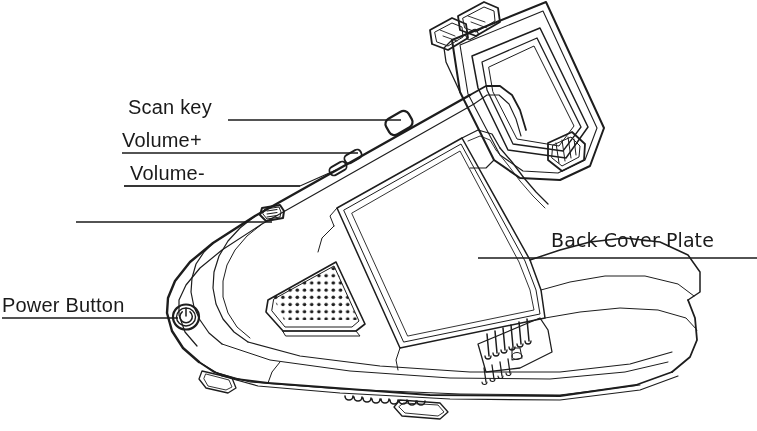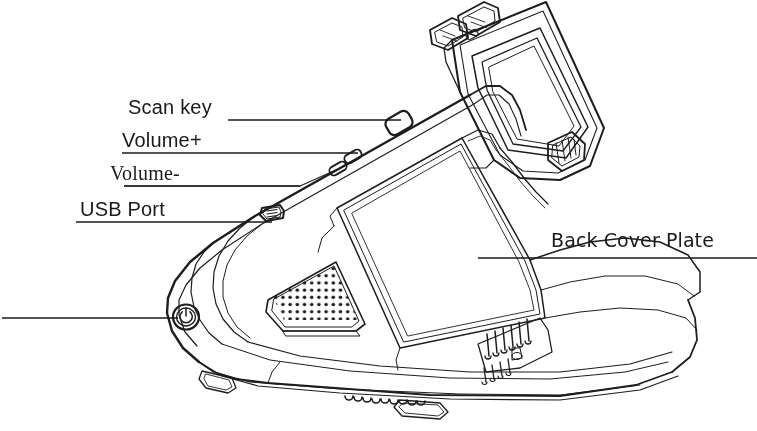--- a/index.html
+++ b/index.html
@@ -36,21 +36,21 @@
     font-size: 20px;
     letter-spacing: 0.2px;
   }
   .label-dejavu {
     font-family: "DejaVu Sans", sans-serif;
     font-size: 19px;
     letter-spacing: 0.1px;
   }
   .lbl-scan      { left: 128px; top: 97px;  }
   .lbl-volplus   { left: 122px; top: 130px; text-align: right; }
-  .lbl-volminus  { left: 110px; top: 163px; font-family: Liberation Serif, serif; }
+  .lbl-volminus  { left: 130px; top: 163px; }
   .lbl-usb       { left: 80px;  top: 199px; }
   .lbl-power     { left: 2px;   top: 295px; }
   .lbl-back      { left: 551px; top: 231px; }
 </style>
 </head>
 <body>
 
 <div id="diagram-root">
 
   <svg id="diagram-svg" viewBox="0 0 757 431">
@@ -244,18 +244,18 @@
       <line x1="757" y1="258" x2="478" y2="258"></line>
     </g>
   </svg>
 
   <div class="callout-label label-arial lbl-scan">Scan key</div>
 
   <div class="callout-label label-arial lbl-volplus">Volume+</div>
 
   <div class="callout-label label-arial lbl-volminus">Volume-</div>
 
-  <div class="callout-label label-arial lbl-usb">USB Port</div>
-
+
+  <div class="callout-label label-arial lbl-power">Power Button</div>
 
   <div class="callout-label label-dejavu lbl-back">Back Cover Plate</div>
 
 </div>
 
 </body></html>

